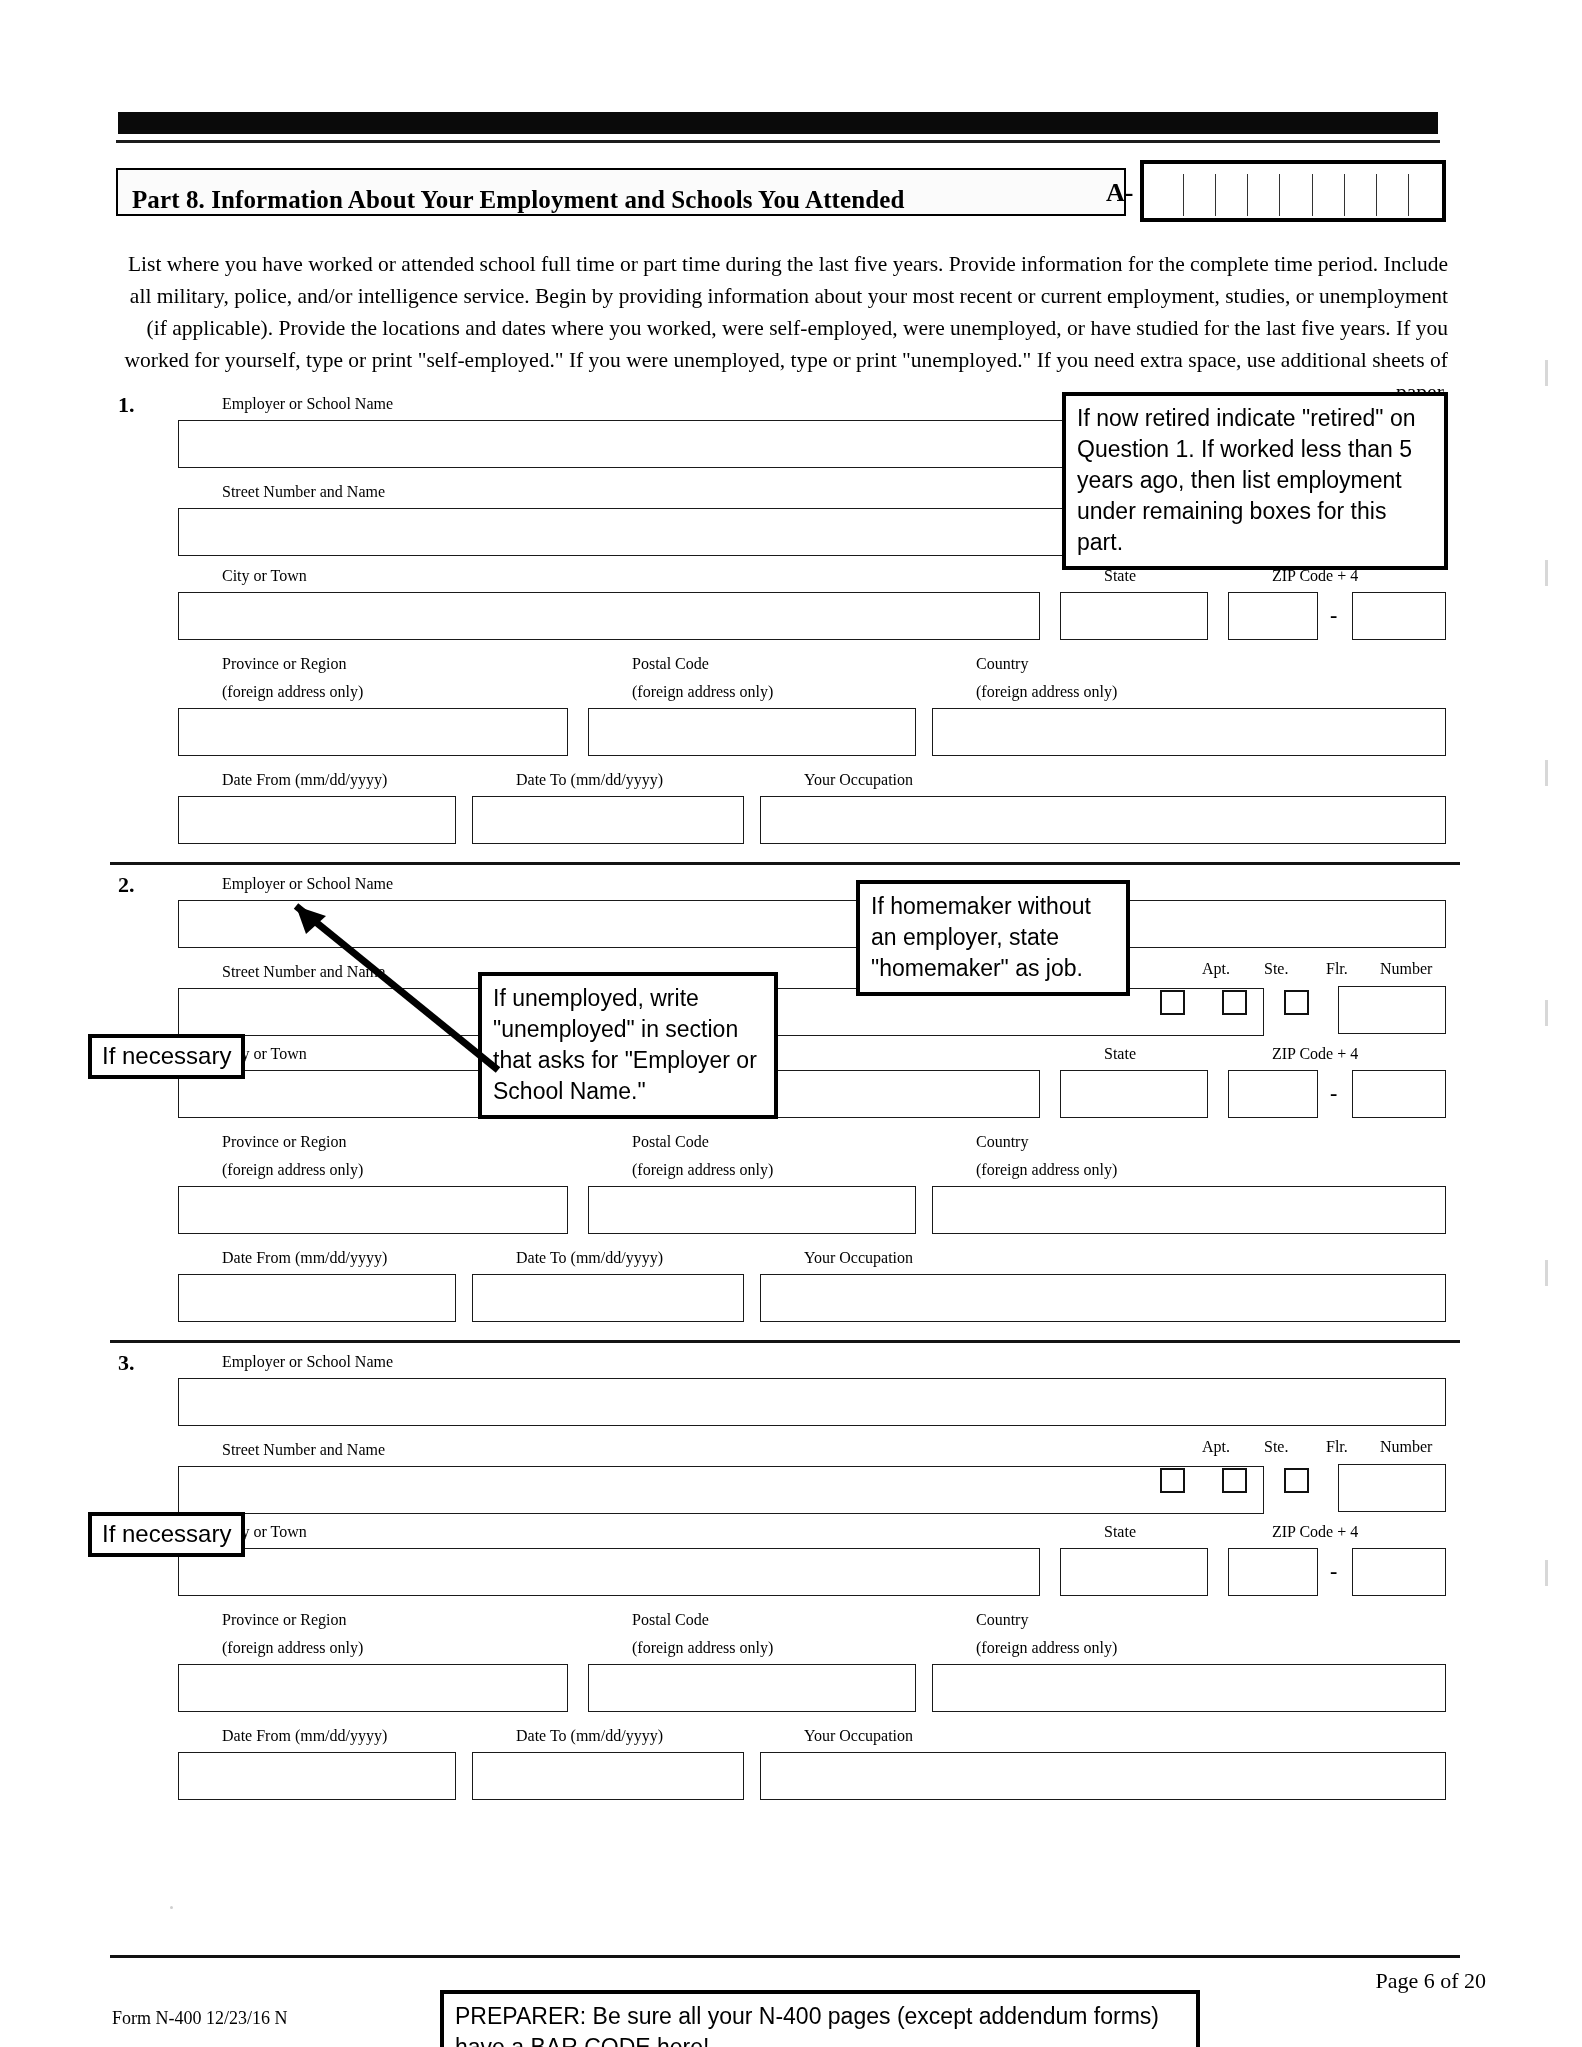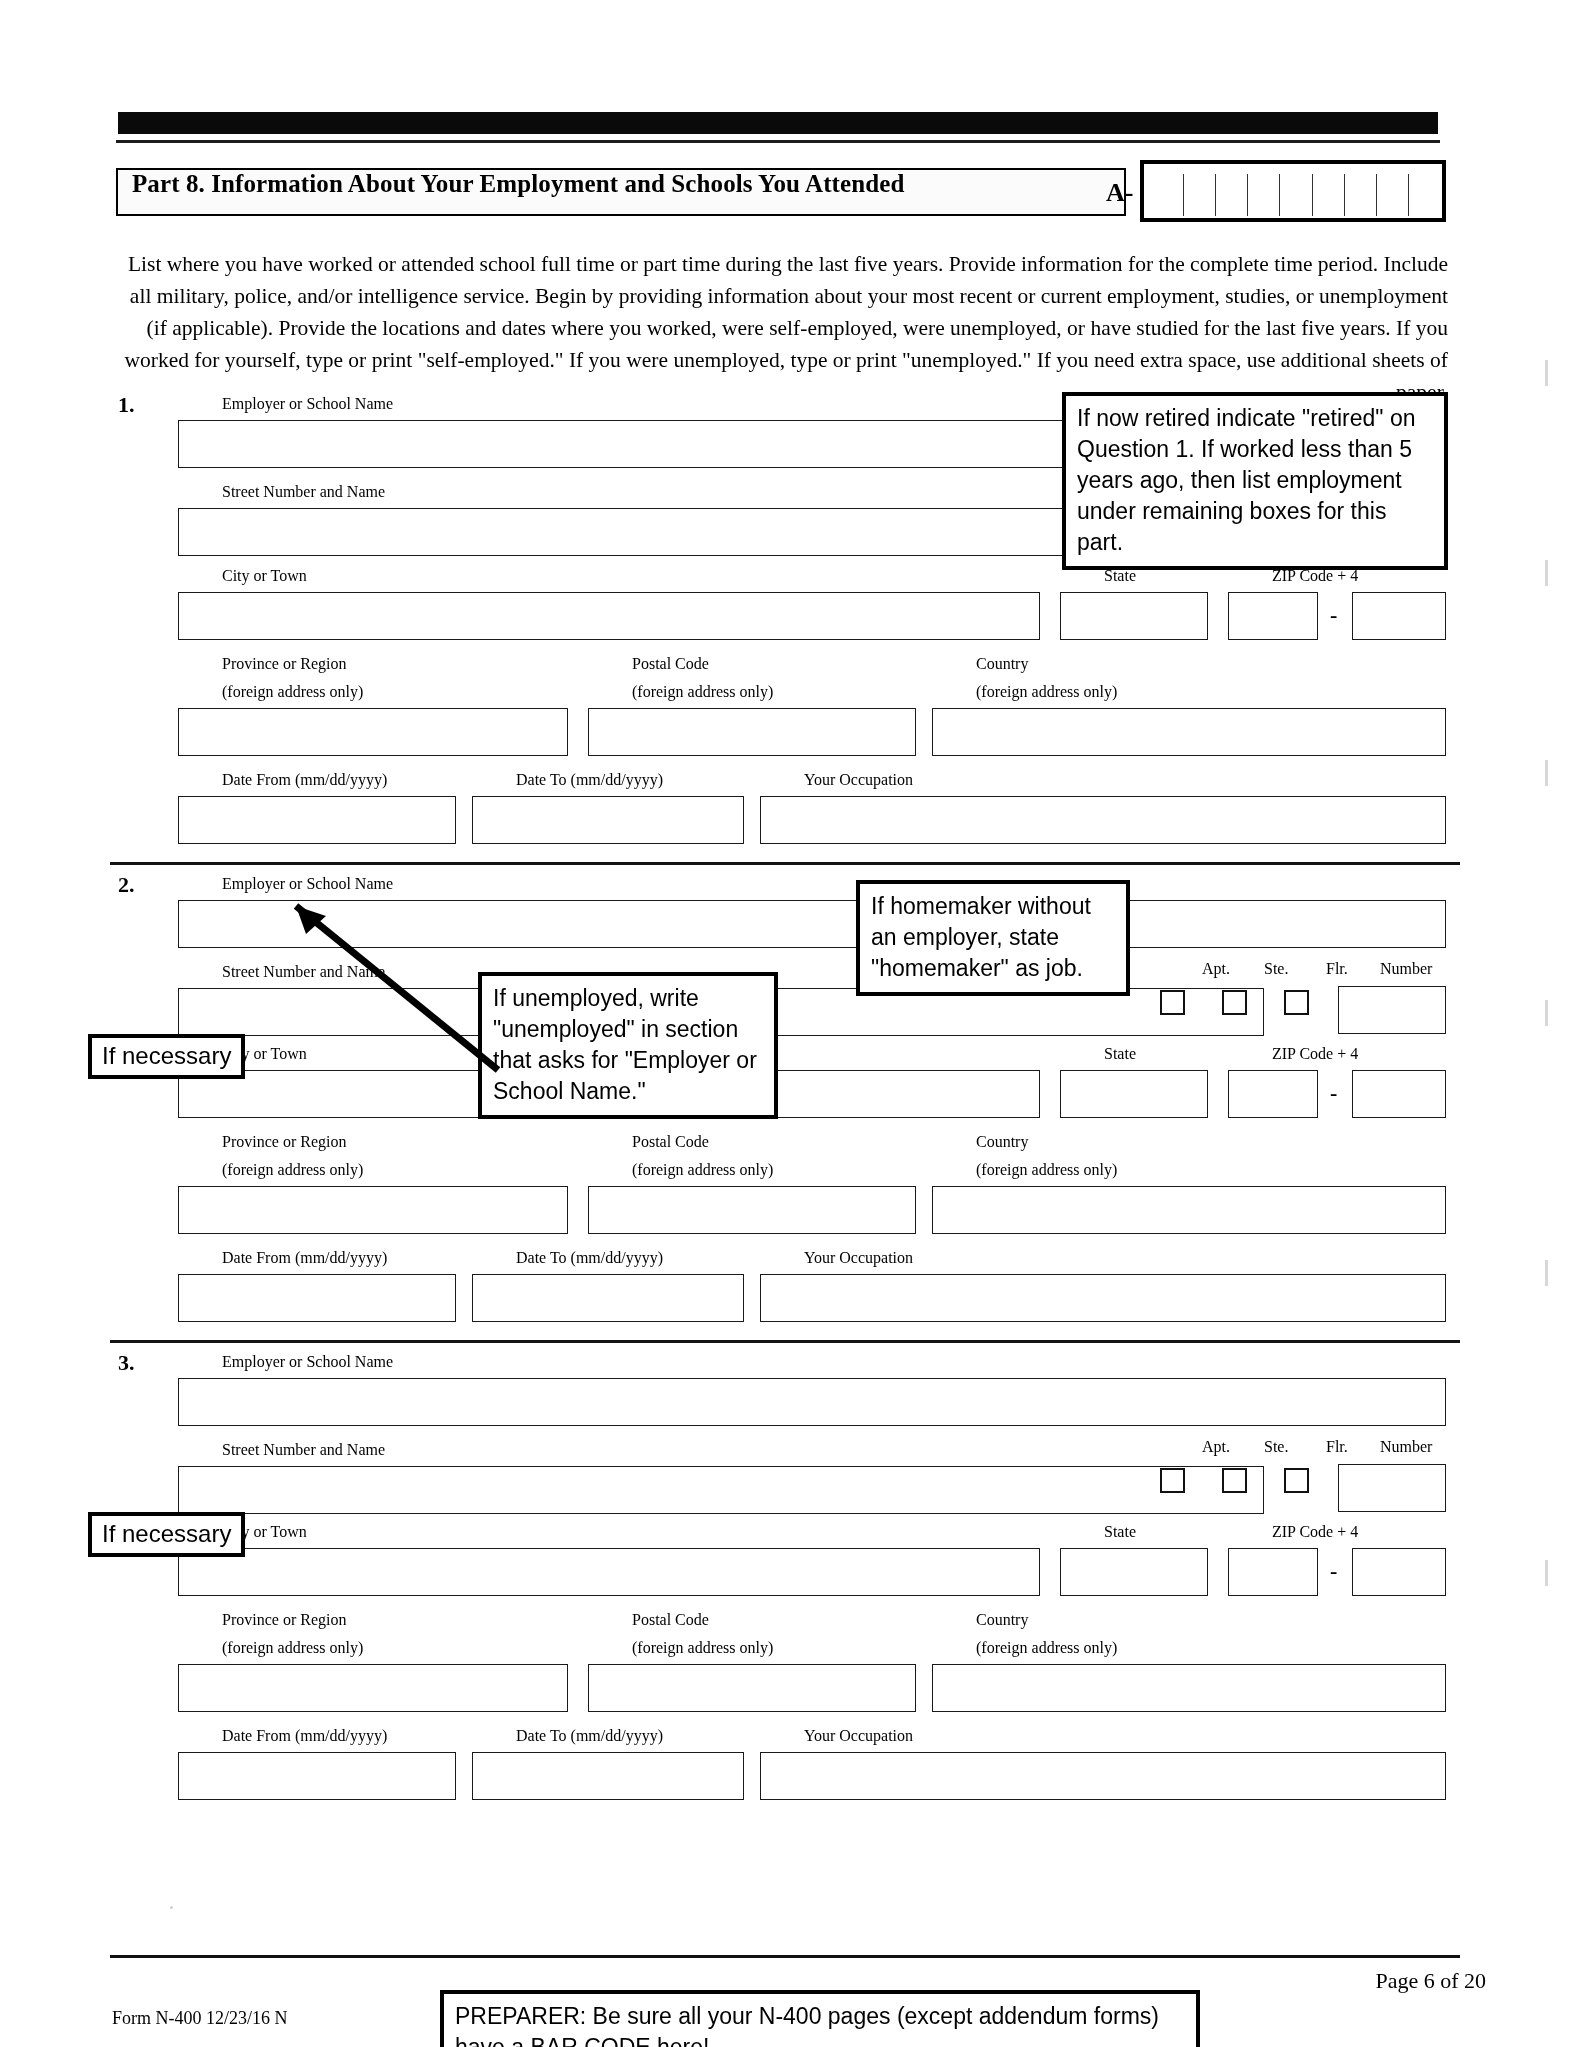--- a/index.html
+++ b/index.html
@@ -38,21 +38,21 @@
   }
 
   
   .part-header {
     position: absolute;
     left: 116px; top: 168px;
     width: 1010px; height: 48px;
     border: 2px solid #000;
     background: #fbfbfb;
     display: flex;
-    align-items: flex-start;
+    align-items: flex-end;
     padding-left: 14px;
     font-weight: bold;
     font-size: 25px;
     letter-spacing: 0.1px;
     white-space: nowrap;
   }
   .a-label {
     position: absolute;
     left: 1106px; top: 178px;
     font-weight: bold;

